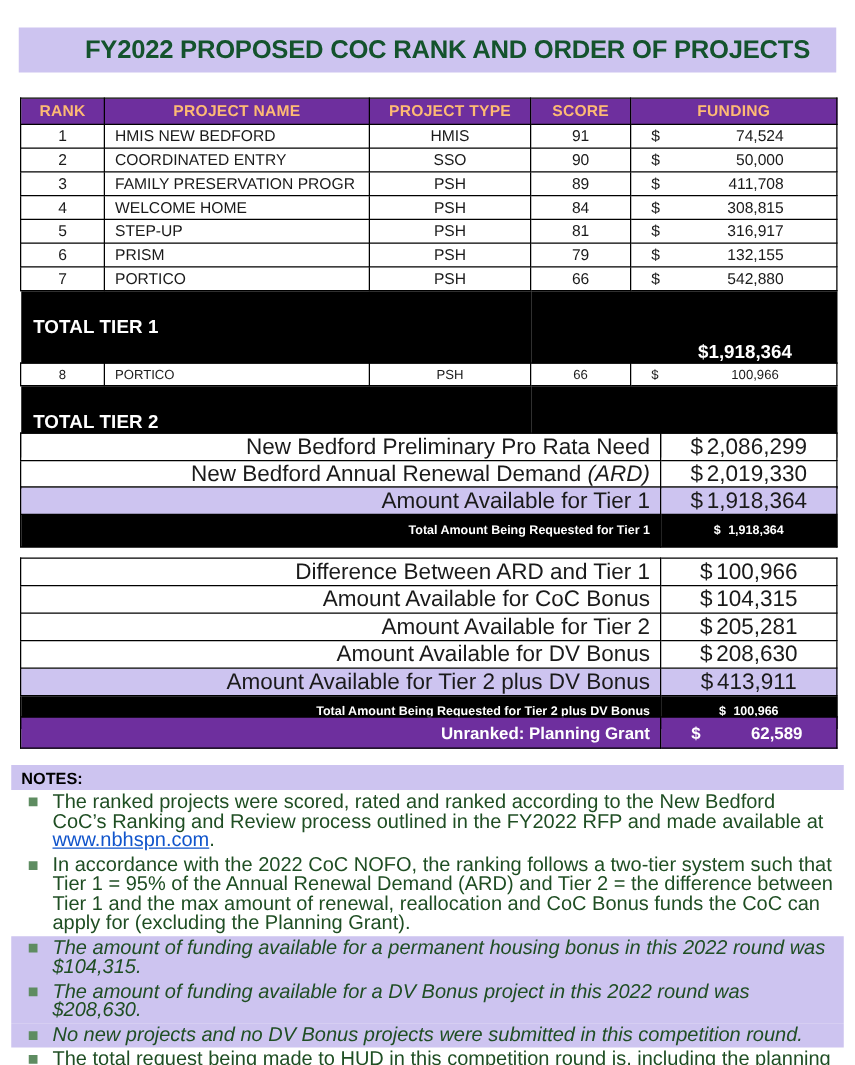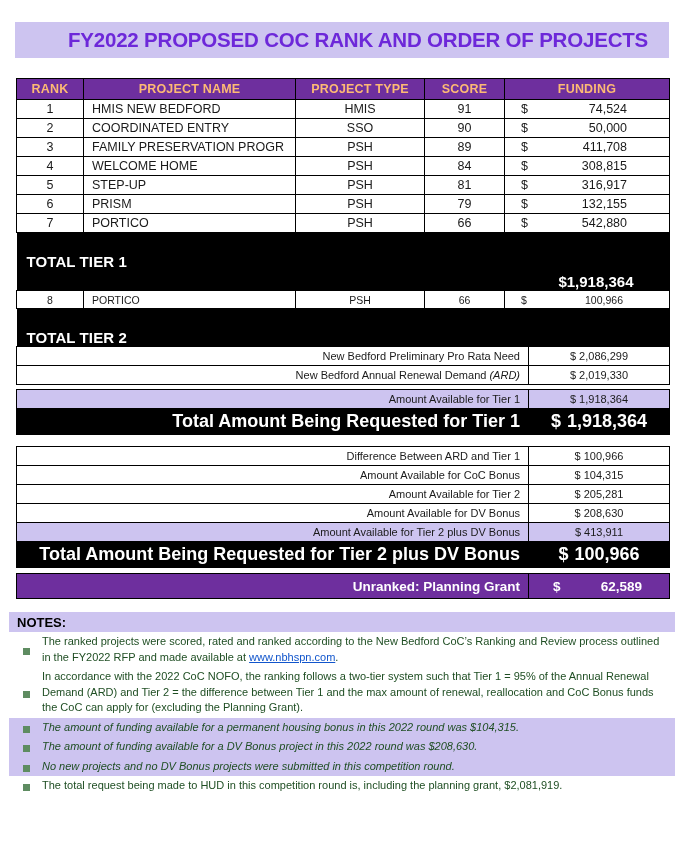--- a/index.html
+++ b/index.html
@@ -12,21 +12,21 @@
   .page { width: 684px; height: 852px; position: relative; overflow: hidden; }
 
   
   .title-banner {
     position: absolute; left: 15px; top: 22px;
     width: 654px; height: 36px;
     background: #CDC4F0;
     display: flex; align-items: center; justify-content: center;
   }
   .title-banner .title-text {
-    font-size: 20.5px; font-weight: bold; color: #6d28d9;
+    font-size: 20.5px; font-weight: bold; color: #14532d;
     letter-spacing: -0.2px; white-space: nowrap; margin-left: 32px;
   }
 
   
   .rank-table {
     position: absolute; left: 16px; top: 78px;
     width: 653px;
     border-collapse: collapse;
     table-layout: fixed;
   }
@@ -86,34 +86,34 @@
     table-layout: fixed;
     width: 653px;
     position: absolute; left: 16px;
   }
   .sum-table col.s-label { width: 512px; }
   .sum-table col.s-value { width: 141px; }
 
   .sum-table td {
     border: 1px solid #000000;
     height: 19px;
-    font-size: 11px;
+    font-size: 18px;
     color: #1a1a1a;
     background: #ffffff;
     padding: 0 8px;
   }
   .sum-table td.s-label { text-align: right; }
   .sum-table td.s-value { text-align: center; padding: 0; }
   .sum-table .money2 { display: flex; align-items: center; justify-content: center; }
   .sum-table .money2 .sym { padding-right: 3px; }
 
   .sum-table tr.lav td { background: #CDC4F0; font-weight: normal; }
   .sum-table tr.blk td {
     background: #000000; color: #ffffff; font-weight: bold;
-    height: 26px; font-size: 18px; border: 1px solid #000000;
+    height: 26px; font-size: 10px; border: 1px solid #000000;
   }
   .sum-table tr.purple td {
     background: #6E2F9E; color: #ffffff; font-weight: bold;
     height: 25px; font-size: 13.5px; border: 1px solid #000000;
   }
   .sum-table tr.purple .money2 { justify-content: flex-start; padding-left: 24px; }
   .sum-table tr.purple .money2 .amt { flex: 1; text-align: right; padding-right: 27px; }
   .sum-table tr.blk .money2 .sym { padding-right: 6px; }
 
   .ital { font-style: italic; }
@@ -124,25 +124,24 @@
     width: 666px;
   }
   .notes-header {
     background: #CDC4F0;
     font-size: 13px; font-weight: bold; color: #000000;
     padding: 3px 0 3px 8px;
     height: 20px;
   }
   .note-item {
     display: flex;
-    font-size: 11px;
+    font-size: 16px;
     color: #1f4e23;
     line-height: 15.5px;
     padding: 2px 8px 2px 8px;
-    align-items: center;
   }
   .note-item.hl { background: #CDC4F0; font-style: italic; }
   .note-bullet {
     width: 7px; height: 7px; min-width: 7px;
     background: #5E8C61;
     margin: 4px 12px 0 6px;
   }
   .note-text { flex: 1; }
   .note-text a { color: #1155CC; text-decoration: underline; }
 </style>

